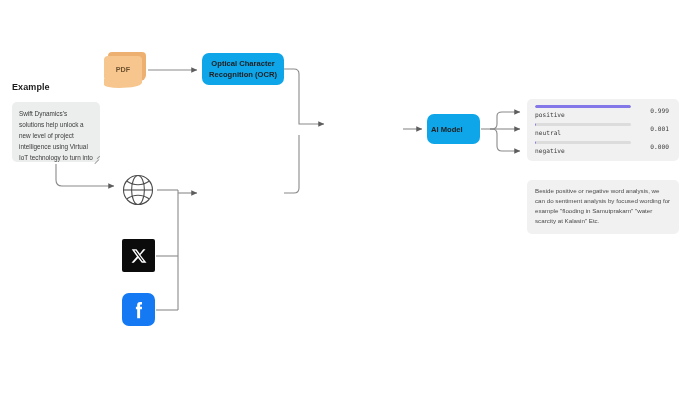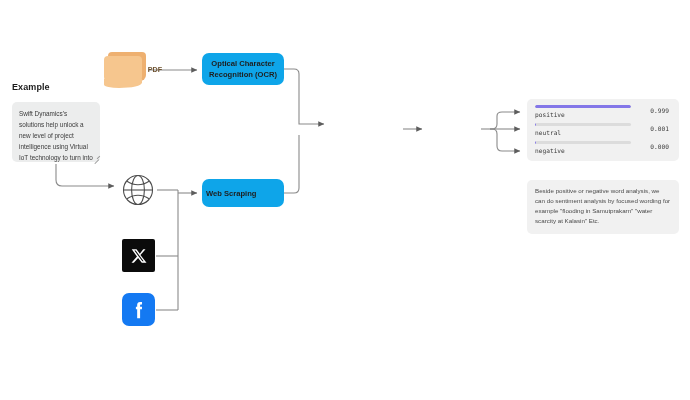--- a/index.html
+++ b/index.html
@@ -152,21 +152,20 @@
     position: absolute;
     left: 0; top: 4px;
     width: 38px; height: 26px;
     display: flex;
     align-items: center;
     justify-content: center;
     font-size: 7.2px;
     font-weight: bold;
     color: #6e5230;
     z-index: 3;
-    margin-left: 32px;
   }
 
   
   #globe-icon {
     position: absolute;
     left: 120px;
     top: 172px;
     width: 36px;
     height: 36px;
   }
@@ -340,25 +339,25 @@
       <path d="M17.6 3h3.1l-6.8 7.8L22 21h-6.3l-4.9-6.4L5.1 21H2l7.3-8.3L2.3 3h6.4l4.4 5.9L17.6 3zm-1.1 16.1h1.7L7.6 4.8H5.8l10.7 14.3z"></path>
     </svg>
   </div>
 
   <div id="fb-icon">
     <svg viewBox="0 0 24 24" width="22" height="22" fill="#ffffff">
       <path d="M15.3 8.4h-2.1V7.0c0-.7.5-.9.8-.9h1.3V3.3l-2.1 0c-2.6 0-3.2 1.9-3.2 3.2v1.9H8.6v2.9H10V21h3.2v-9.7h2.0l.1-2.9z"></path>
     </svg>
   </div>
 
-  <div class="node" id="node-scrape">
-    <span>Web Scraping</span>
-  </div>
-
-
+
+
+  <div class="node" id="node-ai">
+    <span>AI Model</span>
+  </div>
 
   <div id="sentiment-panel">
     <div class="sent-row">
       <div class="sent-bar-track">
         <div class="sent-bar-fill" style="width:99.9%"></div>
       </div>
       <div class="sent-label">positive</div>
       <div class="sent-score">0.999</div>
     </div>
     <div class="sent-row">

